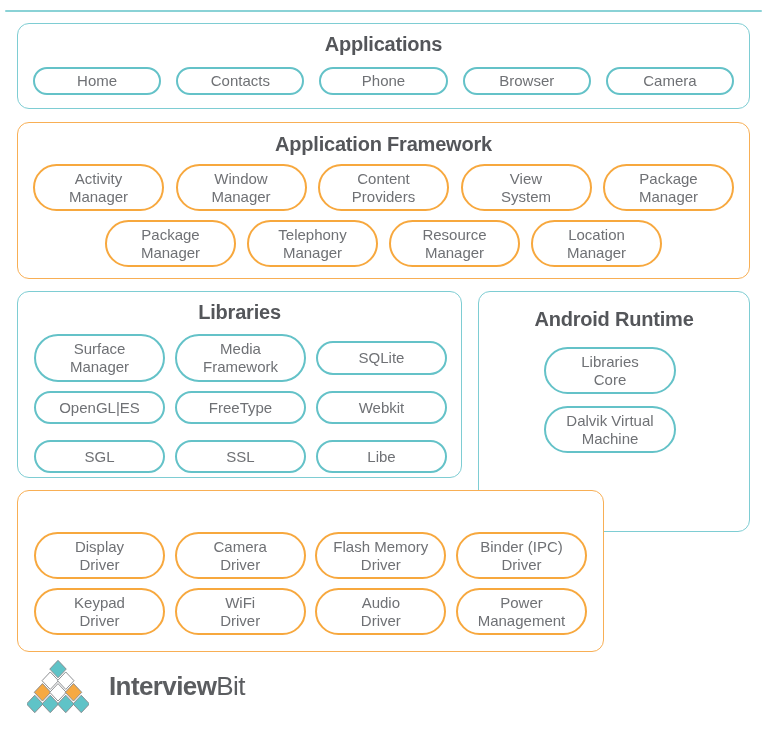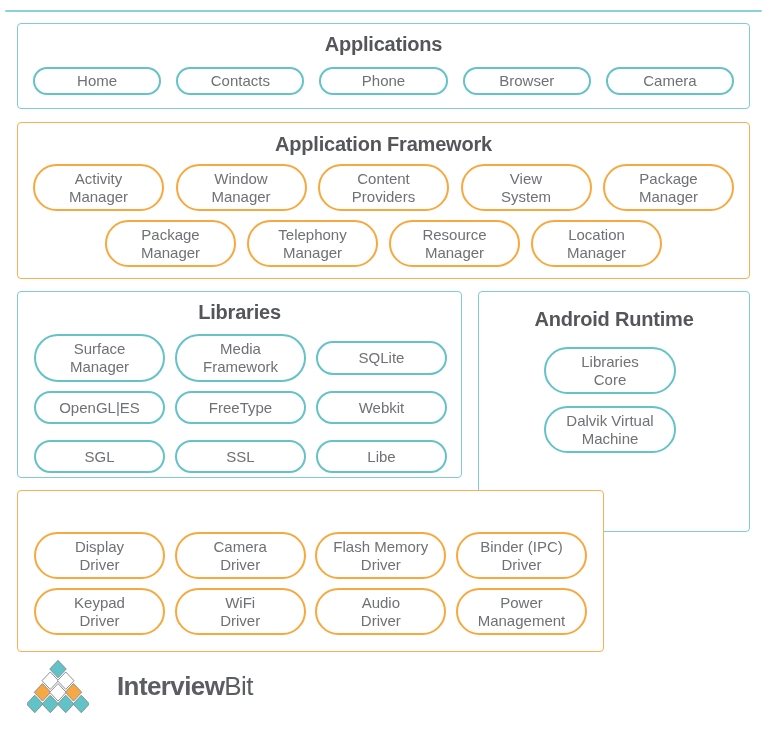--- a/index.html
+++ b/index.html
@@ -5,21 +5,21 @@
   html,body { margin:0; padding:0; }
   body {
     width:768px; height:745px; position:relative; overflow:hidden;
     background:#ffffff;
     font-family:"Liberation Sans", sans-serif;
   }
   #top-rule {
     position:absolute; left:5px; top:10px; width:757px; height:0;
     border-top:2px solid #8AD2D6; border-radius:2px;
   }
-  .box { position:absolute; border-radius:4px; background:#ffffff; box-sizing:border-box; }
+  .box { position:absolute; border-radius:12px; background:#ffffff; box-sizing:border-box; }
   .box.t { border:1.5px solid #7ECDD3; }
   .box.o { border:1.5px solid #F8AF55; }
   .box-title {
     text-align:center; font-weight:bold; font-size:20px; color:#54565A;
     letter-spacing:-0.2px;
   }
   .row { position:absolute; display:flex; justify-content:space-between; }
   .pill {
     box-sizing:border-box; display:flex; align-items:center; justify-content:center;
     text-align:center; white-space:pre-line; border-radius:26px;
@@ -57,21 +57,21 @@
   #sec-rt .rt-pill2 { position:absolute; left:65px; top:114px; width:132px; height:47px; }
 
   
   #sec-kern { left:17px; top:490px; width:587px; height:162px; }
   #sec-kern .box-title { margin-top:9px; }
   #sec-kern .row1 { left:16px; right:16px; top:41px; height:47px; }
   #sec-kern .row2 { left:16px; right:16px; top:97px; height:47px; }
   #sec-kern .pill { width:131px; }
 
   
-  #logo { position:absolute; left:27px; top:660px; display:flex; align-items:center; gap:28px; }
+  #logo { position:absolute; left:27px; top:660px; display:flex; align-items:center; gap:20px; }
   #logo-text { font-size:26px; color:#5B5D60; letter-spacing:-0.6px; }
   #logo-text .b { font-weight:bold; }
   #logo-text .l { font-weight:normal; }
   .dmk { stroke:#8A8C8F; stroke-width:1; }
   .d-t { fill:#5FC3C7; }
   .d-w { fill:#FFFFFF; }
   .d-o { fill:#F6A942; }
 </style>
 </head>
 <body>

